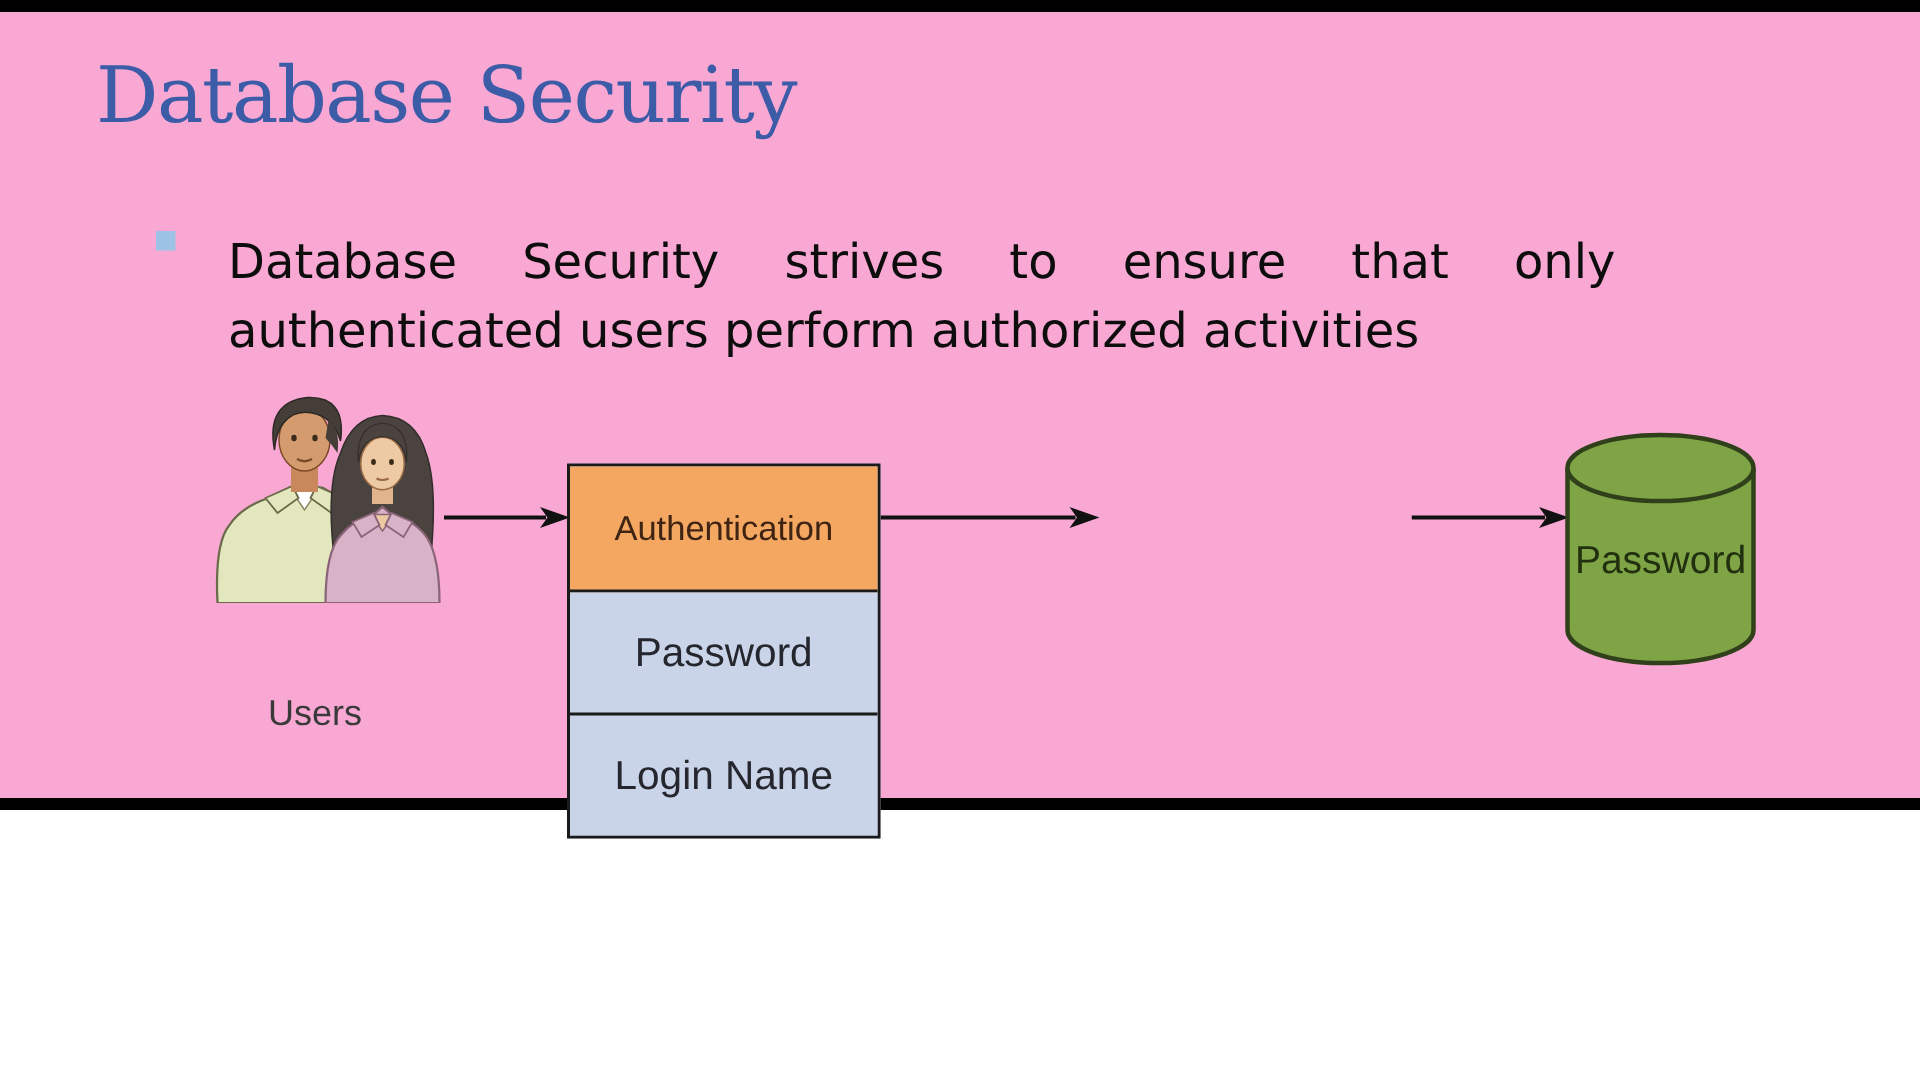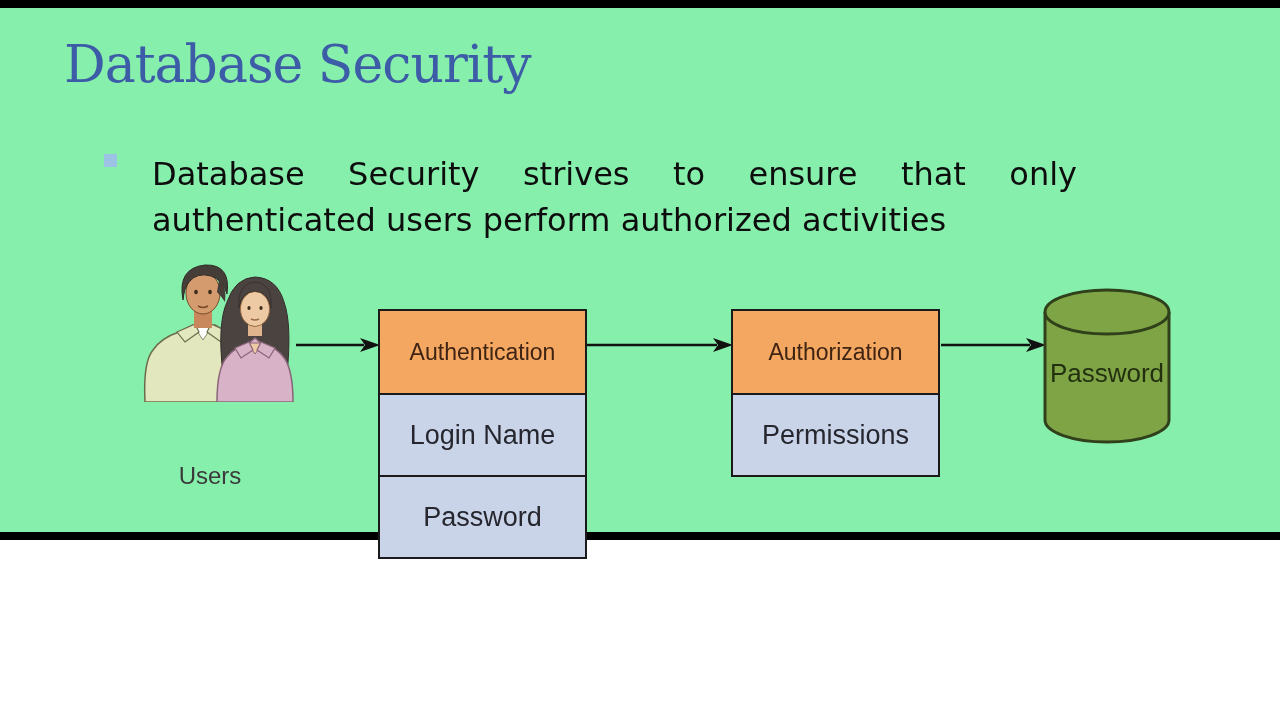--- a/index.html
+++ b/index.html
@@ -5,21 +5,21 @@
   html, body {
     margin: 0; padding: 0;
     width: 1280px; height: 720px;
     background: #ffffff;
     overflow: hidden;
     font-family: "Liberation Sans", sans-serif;
   }
   .slide {
     position: relative;
     width: 1280px; height: 540px;
-    background: #86efac;
+    background: #f9a8d4;
   }
   .letterbox {
     position: absolute; left: 0; width: 1280px; height: 8px;
     background: #000000;
   }
   .letterbox.top { top: 0; }
   .letterbox.bottom { bottom: 0; }
 
   .title {
     position: absolute;
@@ -149,33 +149,29 @@
     </svg>
     <div class="users-label">Users</div>
 
     <svg id="arrow-users-auth" class="arrow" viewBox="0 0 84 20" xmlns="http://www.w3.org/2000/svg">
       <line x1="0" y1="10" x2="68" y2="10" stroke="#111111" stroke-width="2.6"></line>
       <polygon points="64,3 84,10 64,17 69,10" fill="#111111"></polygon>
     </svg>
 
     <div id="auth-box" class="flow-box">
       <div class="hdr">Authentication</div>
+      <div class="row">Password</div>
       <div class="row">Login Name</div>
-      <div class="row">Password</div>
     </div>
 
     <svg id="arrow-auth-authz" class="arrow" viewBox="0 0 146 20" xmlns="http://www.w3.org/2000/svg">
       <line x1="0" y1="10" x2="130" y2="10" stroke="#111111" stroke-width="2.6"></line>
       <polygon points="126,3 146,10 126,17 131,10" fill="#111111"></polygon>
     </svg>
 
-    <div id="authz-box" class="flow-box">
-      <div class="hdr">Authorization</div>
-      <div class="row">Permissions</div>
-    </div>
 
     <svg id="arrow-authz-db" class="arrow" viewBox="0 0 105 20" xmlns="http://www.w3.org/2000/svg">
       <line x1="0" y1="10" x2="89" y2="10" stroke="#111111" stroke-width="2.6"></line>
       <polygon points="85,3 105,10 85,17 90,10" fill="#111111"></polygon>
     </svg>
 
     <svg class="db-cylinder" viewBox="0 0 132 160" xmlns="http://www.w3.org/2000/svg">
       <path d="M4 26 L4 134 A62 22 0 0 0 128 134 L128 26" fill="#7FA446" stroke="#2F401A" stroke-width="3"></path>
       <ellipse cx="66" cy="26" rx="62" ry="22" fill="#7FA446" stroke="#2F401A" stroke-width="3"></ellipse>
     </svg>

